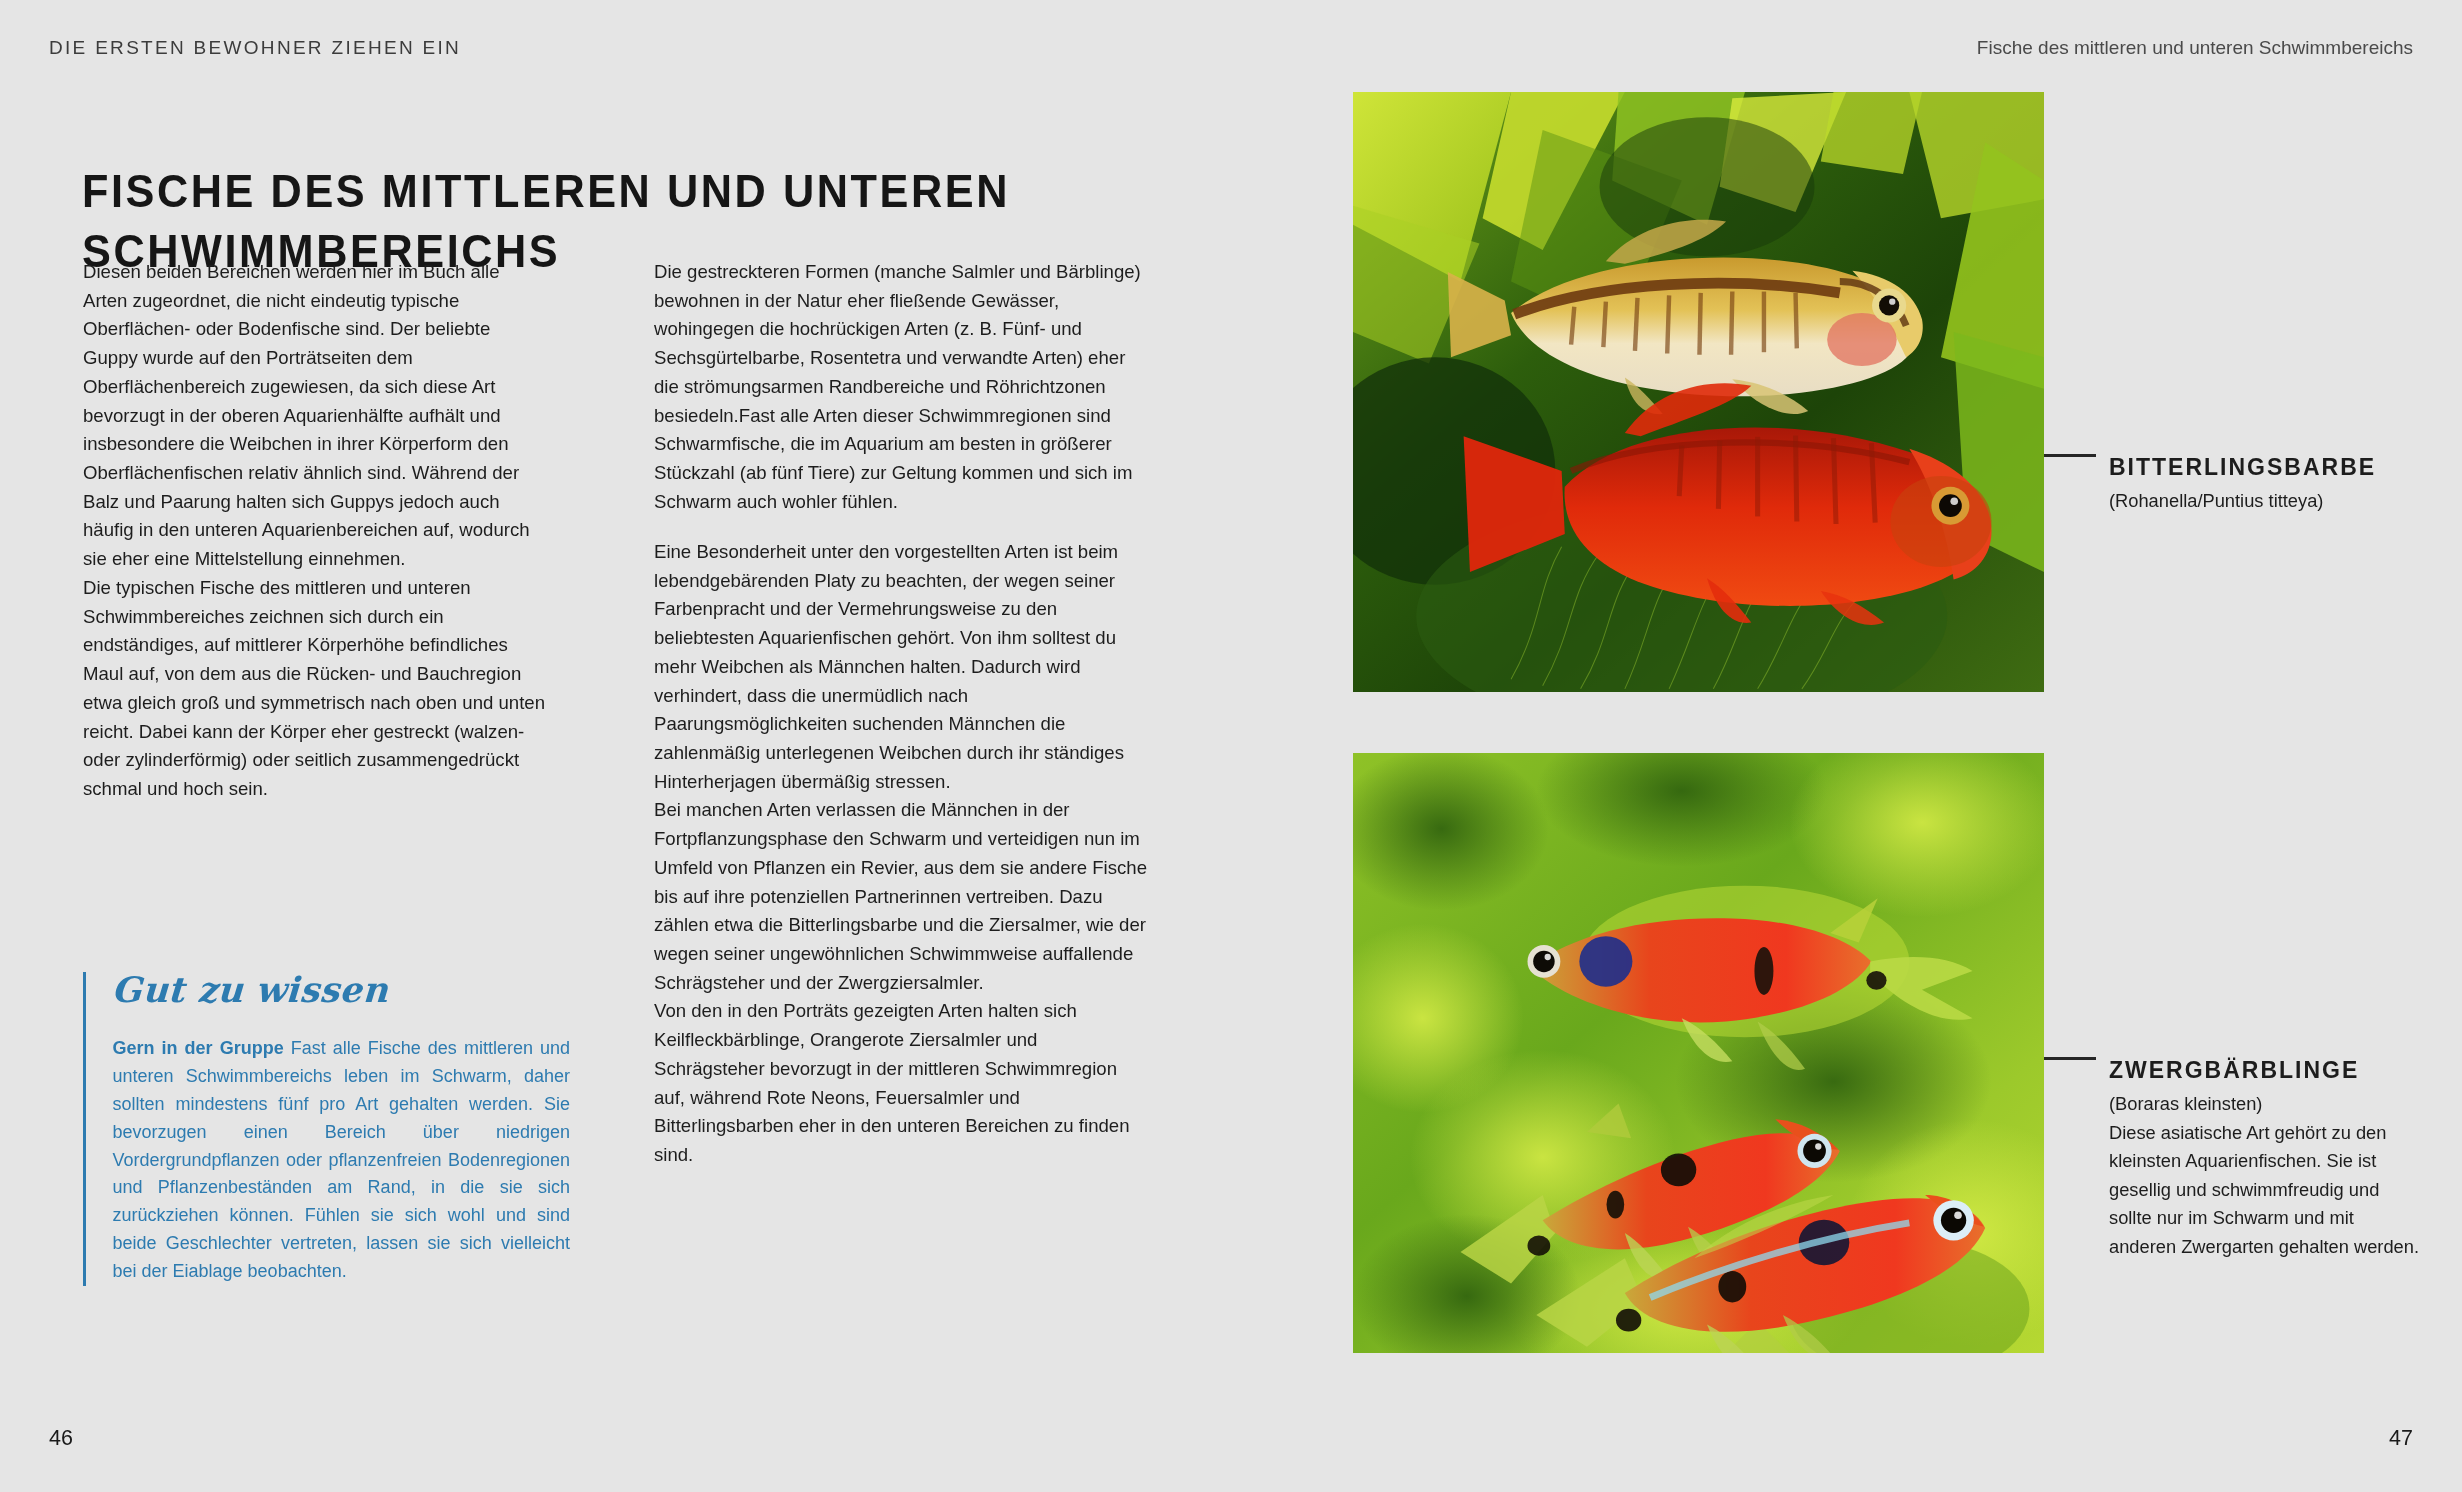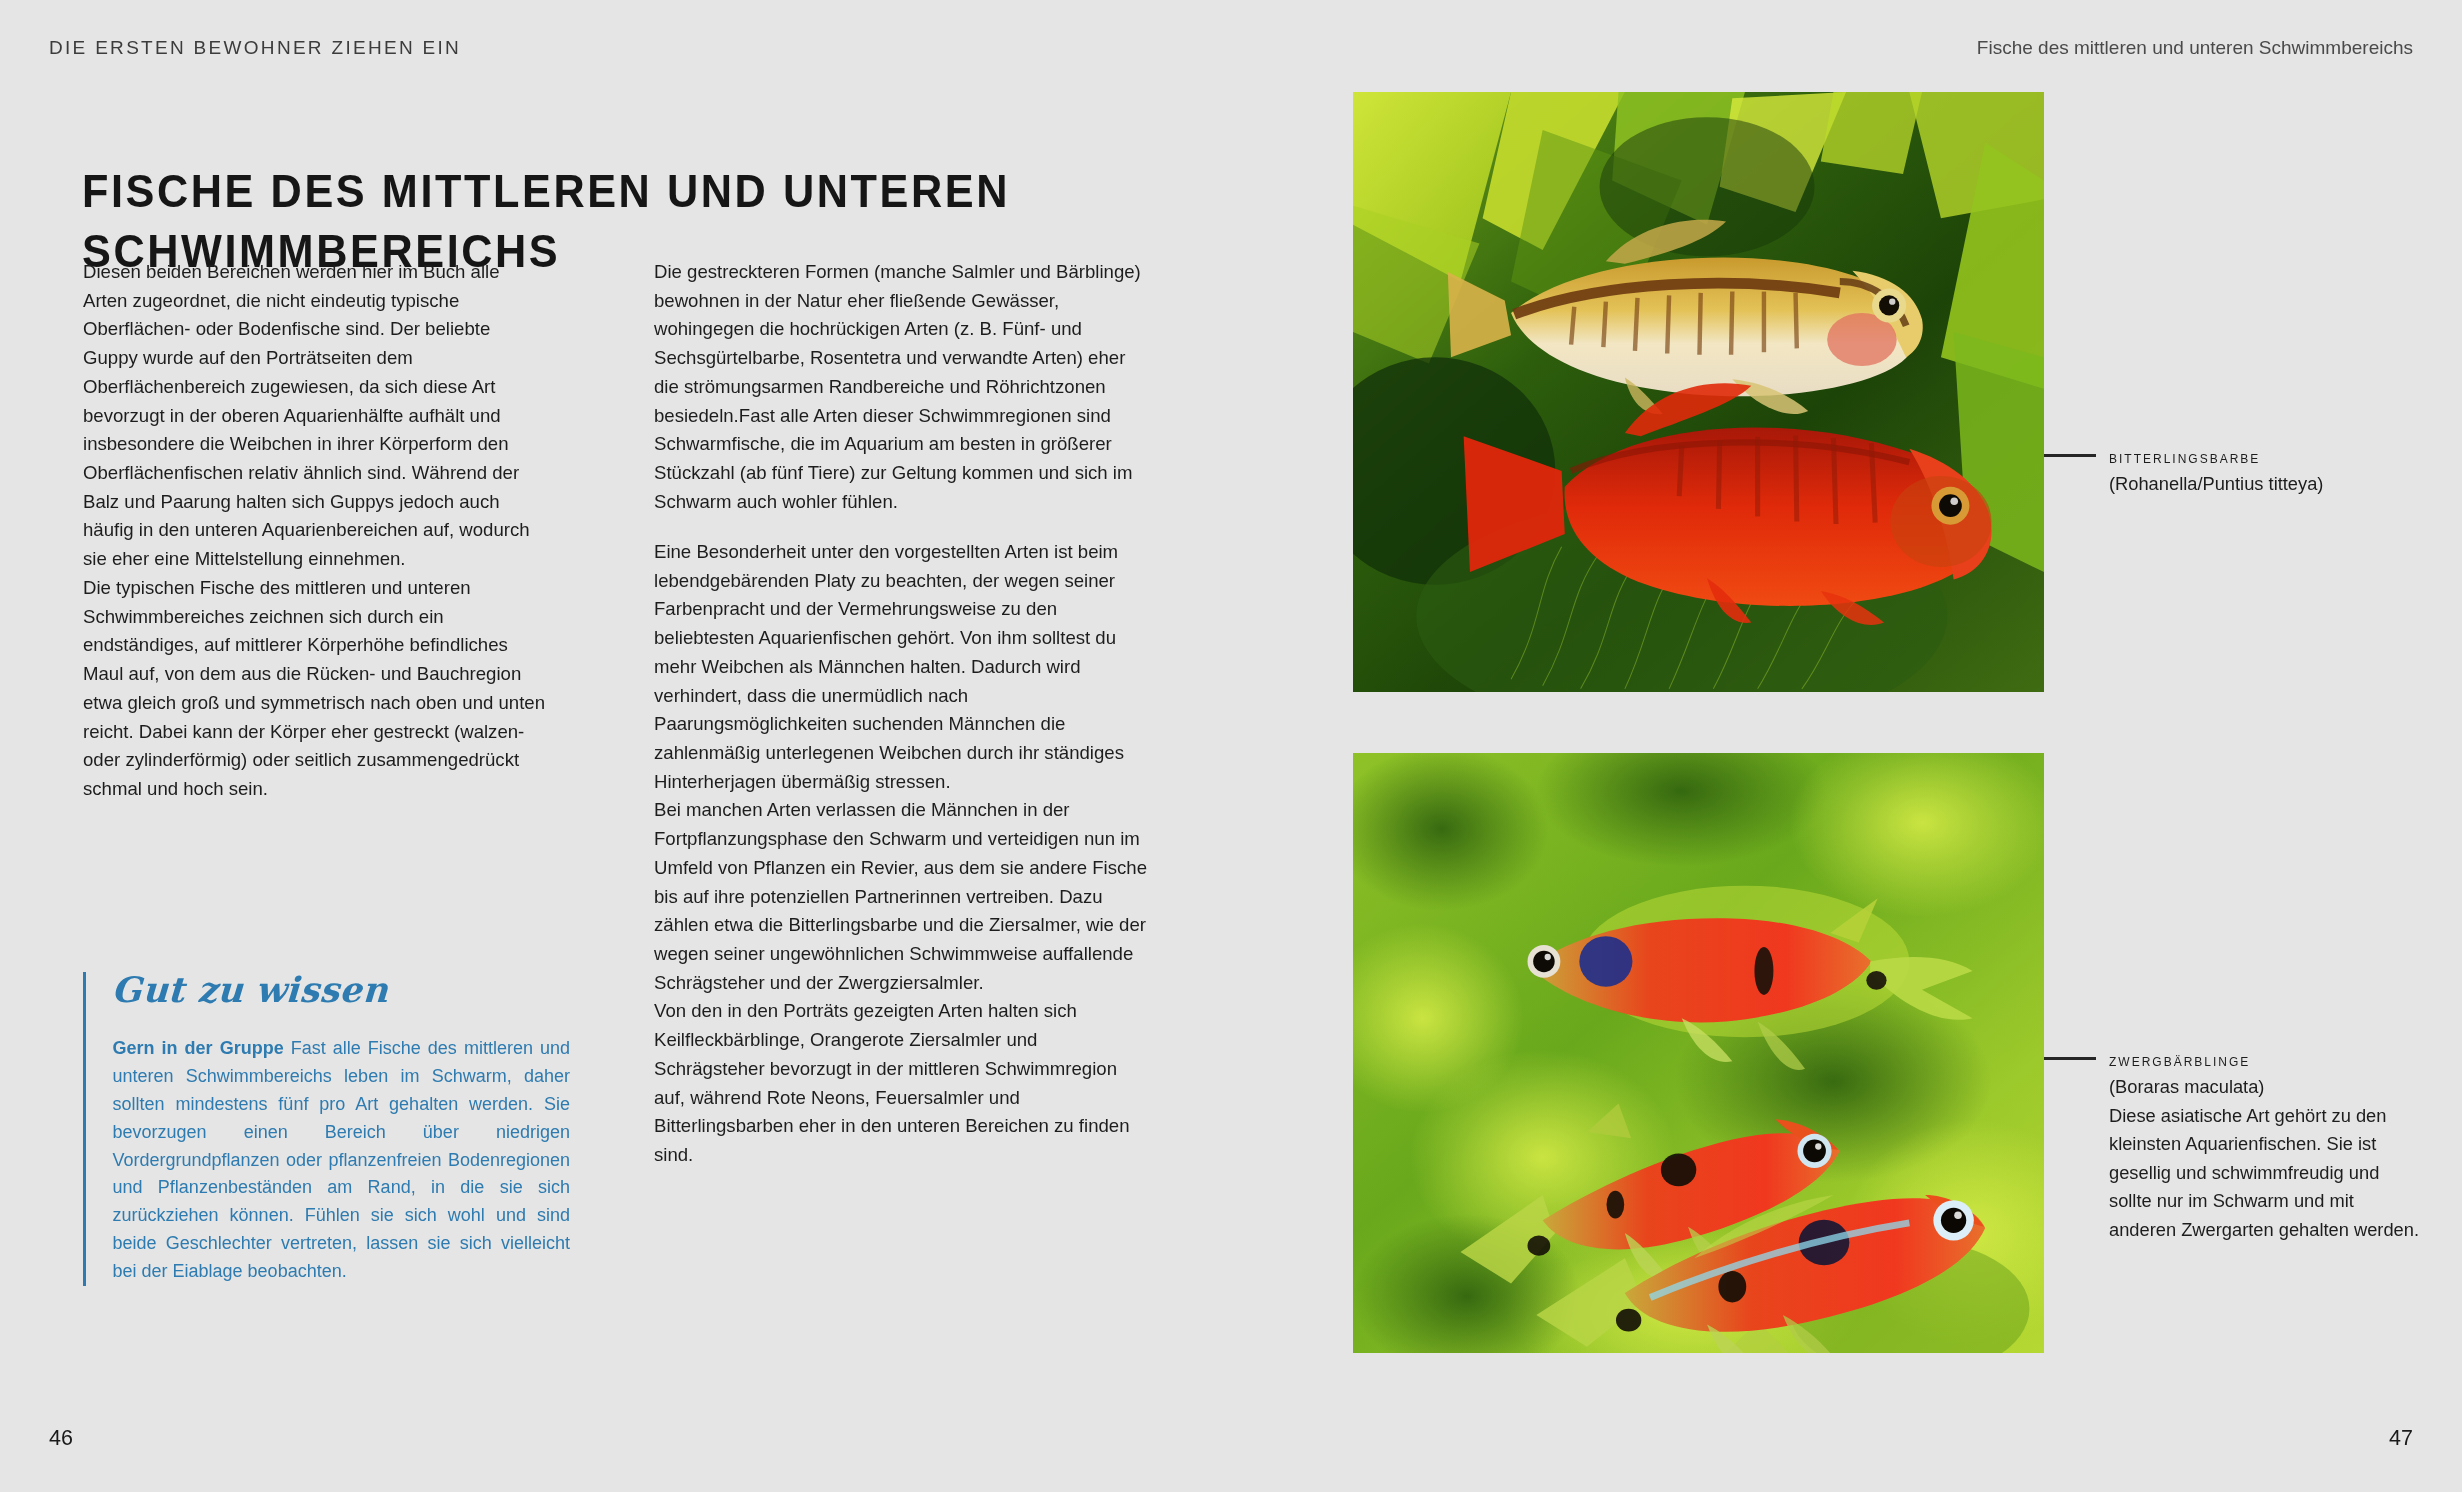--- a/index.html
+++ b/index.html
@@ -142,23 +142,23 @@
     line-height: 1.56;
     color: #1d1d1d;
   }
   .caption-rule {
     position: absolute;
     height: 2.5px;
     width: 52px;
     background: #262626;
   }
   .caption-title {
-    font-weight: 400;
+    font-weight: 700;
     letter-spacing: 2px;
-    font-size: 12px;
+    font-size: 23px;
     text-transform: uppercase;
     display: block;
     margin-bottom: 1.3px;
   }
   .caption-latin {
     display: block;
   }
   .caption-text { display: block; }
 
   .caption-1 { left: 2109px; top: 450px; }
@@ -413,21 +413,21 @@
 
   <div class="caption-rule caption-1-rule"></div>
   <div class="caption caption-1">
     <span class="caption-title">BITTERLINGSBARBE</span>
     <span class="caption-latin">(Rohanella/Puntius titteya)</span>
   </div>
 
   <div class="caption-rule caption-2-rule"></div>
   <div class="caption caption-2">
     <span class="caption-title">ZWERGBÄRBLINGE</span>
-    <span class="caption-latin">(Boraras maculata)</span>
+    <span class="caption-latin">(Boraras kleinsten)</span>
     <span class="caption-text">Diese asiatische Art gehört zu den kleinsten Aquarienfischen. Sie ist gesellig und schwimmfreudig und sollte nur im Schwarm und mit anderen Zwergarten gehalten werden.</span>
   </div>
 
   <div class="folio folio-left">46</div>
   <div class="folio folio-right">47</div>
 
 </div>
 
 
 </body></html>

